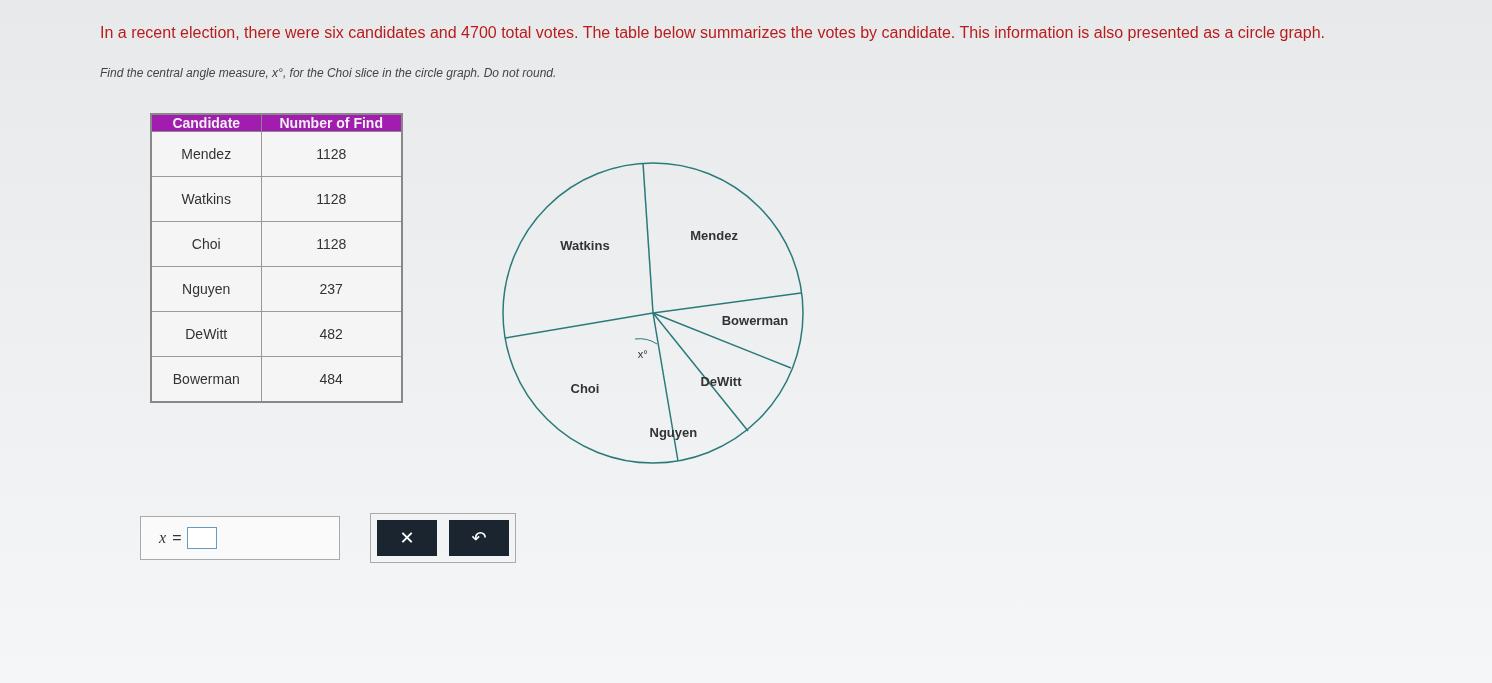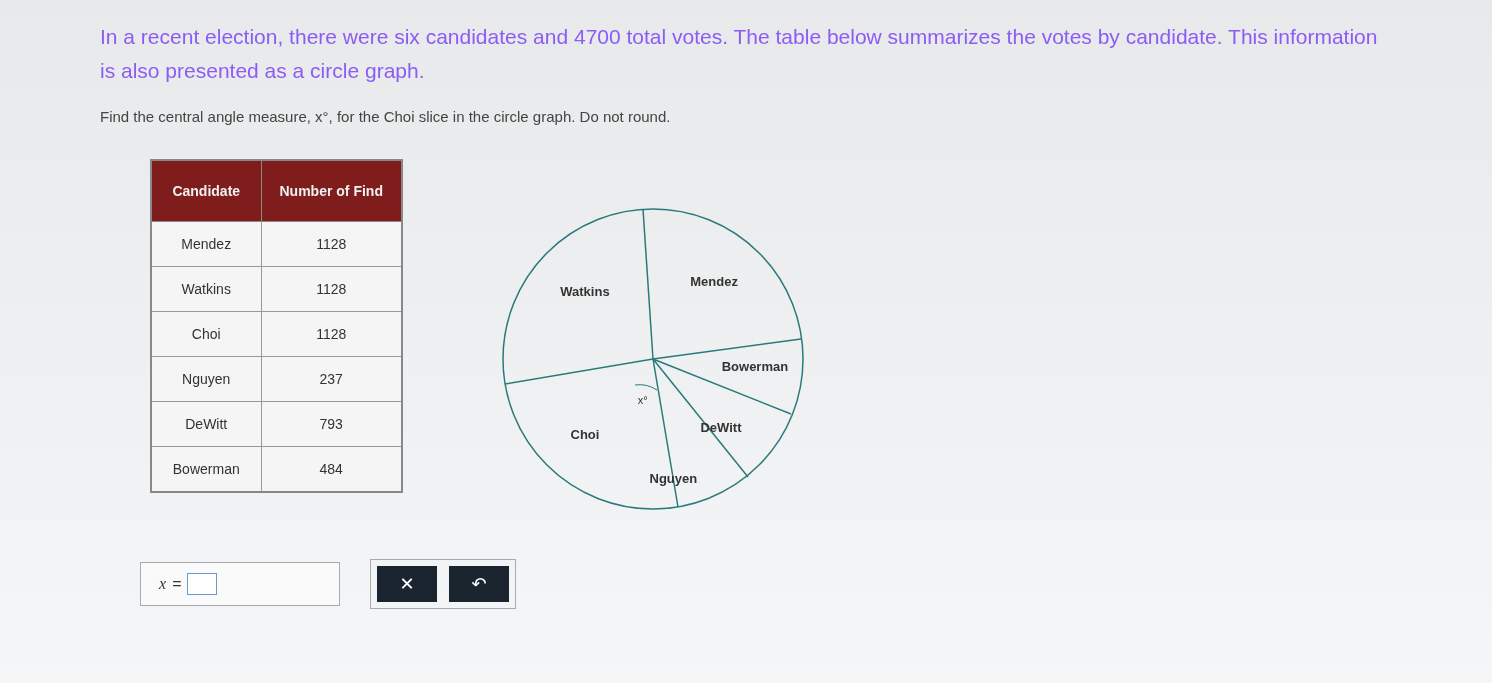--- a/index.html
+++ b/index.html
@@ -9,47 +9,48 @@
     }
     body {
       font-family: Verdana, Arial, sans-serif;
       background: linear-gradient(to bottom, #e8e9ea, #f5f6f7);
       width: 1492px;
       height: 683px;
       padding: 20px 100px;
       color: #333;
     }
     .question-text {
-      font-size: 21px;
+      font-size: 16px;
       line-height: 1.6;
-      color: #8b5cf6;
+      color: #b91c1c;
       margin-bottom: 18px;
     }
     .instruction-text {
-      font-size: 15px;
+      font-size: 12px;
       line-height: 1.6;
       color: #444;
       margin-bottom: 30px;
+      font-style: italic;
     }
     .content-row {
       display: flex;
       align-items: flex-start;
       gap: 80px;
       margin-left: 50px;
     }
     .vote-table {
       border-collapse: collapse;
       border: 2px solid #888;
     }
     .vote-table th {
-      background: #7f1d1d;
+      background: #a21caf;
       color: #f0f0f0;
       font-weight: bold;
       font-size: 14px;
-      padding: 22px 18px;
+      padding: 0 18px;
       border: 1px solid #888;
       text-align: center;
     }
     .vote-table td {
       background: #f5f5f5;
       color: #333;
       font-size: 14px;
       padding: 14px 18px;
       border: 1px solid #999;
       text-align: center;
@@ -152,21 +153,21 @@
       <tr>
         <td class="name">Choi</td>
         <td class="num">1128</td>
       </tr>
       <tr>
         <td class="name">Nguyen</td>
         <td class="num">237</td>
       </tr>
       <tr>
         <td class="name">DeWitt</td>
-        <td class="num">793</td>
+        <td class="num">482</td>
       </tr>
       <tr>
         <td class="name">Bowerman</td>
         <td class="num">484</td>
       </tr>
     </tbody>
   </table>
 
   <div class="pie-container">
     <svg class="pie-svg" viewBox="0 0 340 340">

